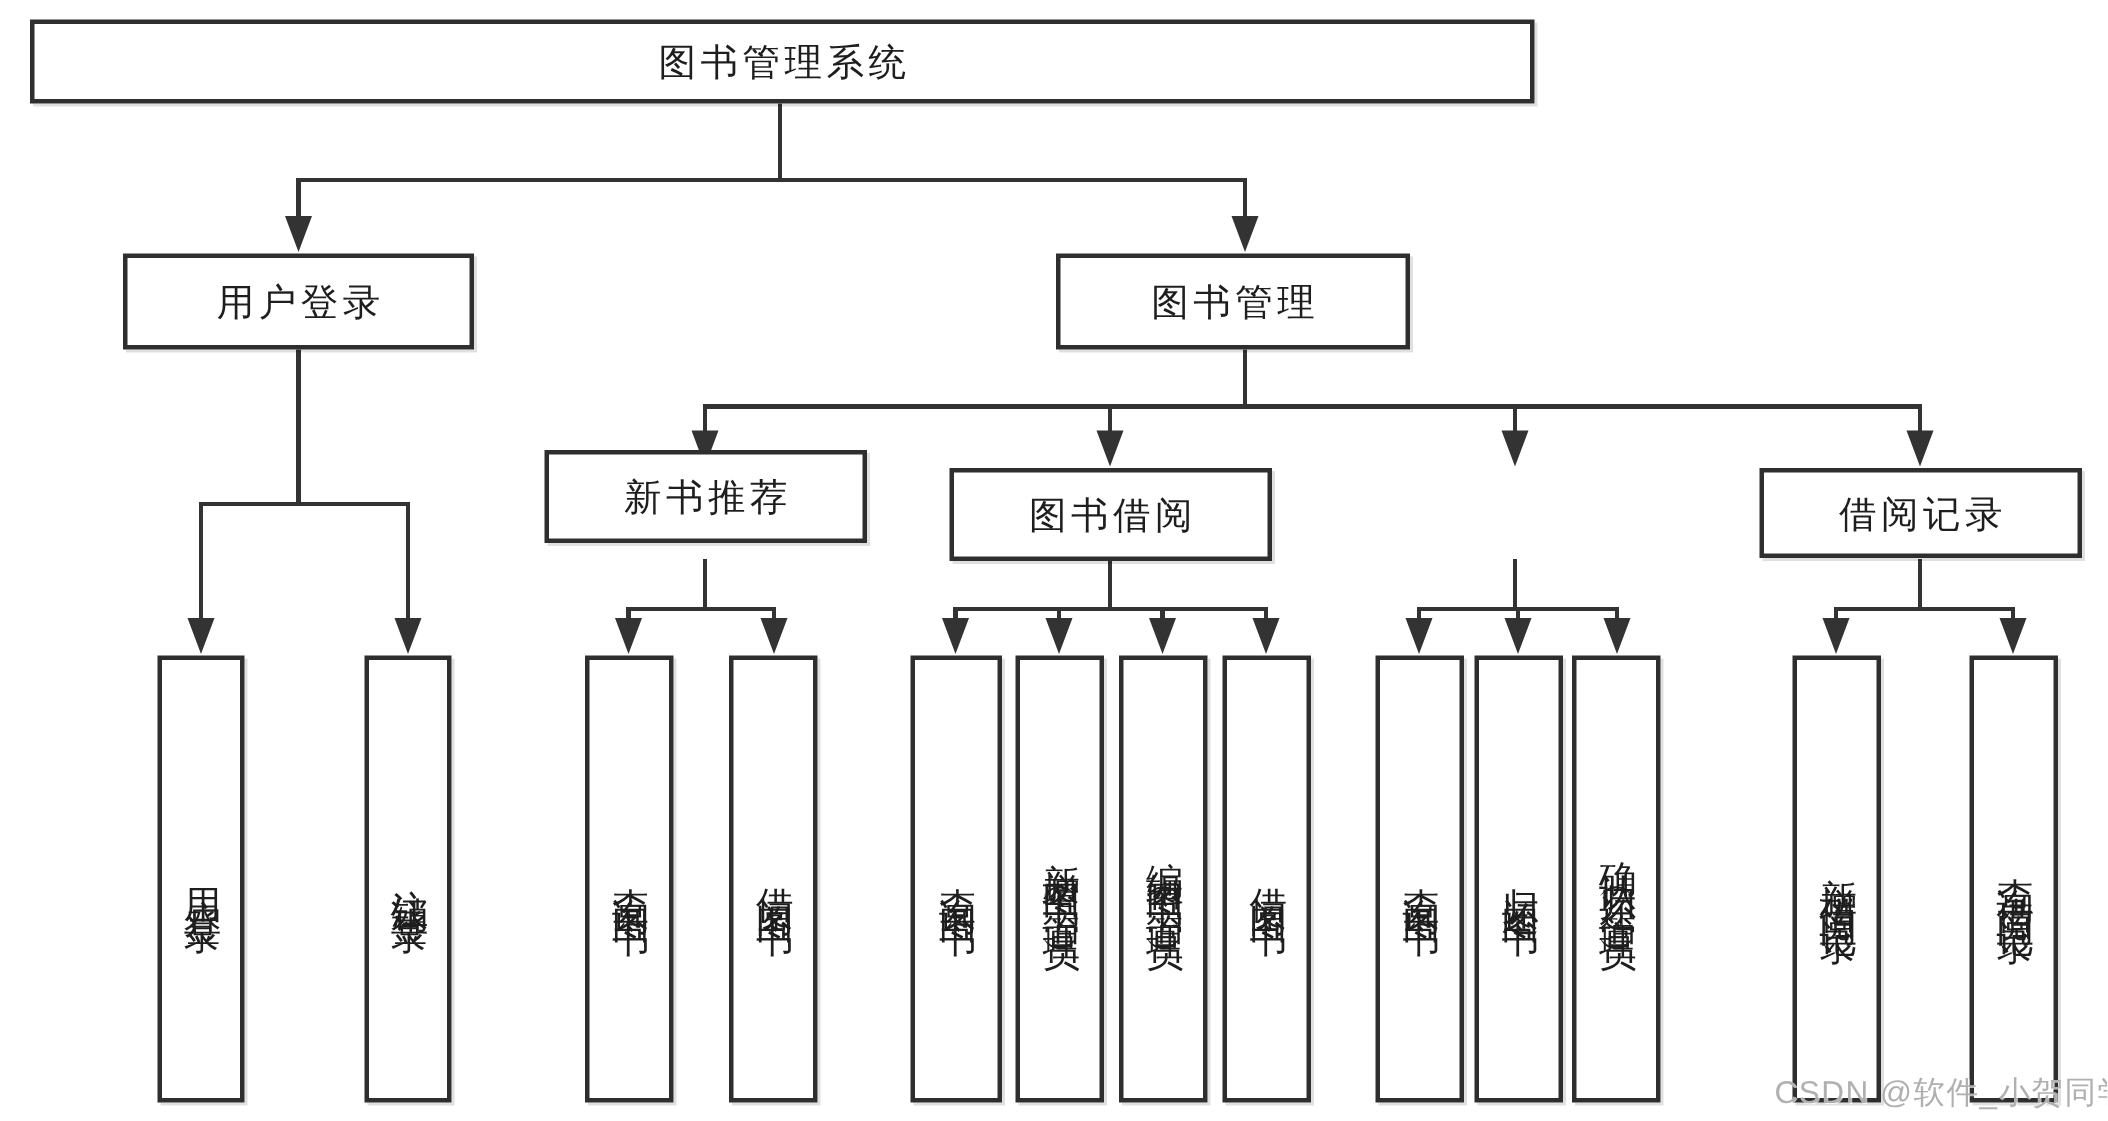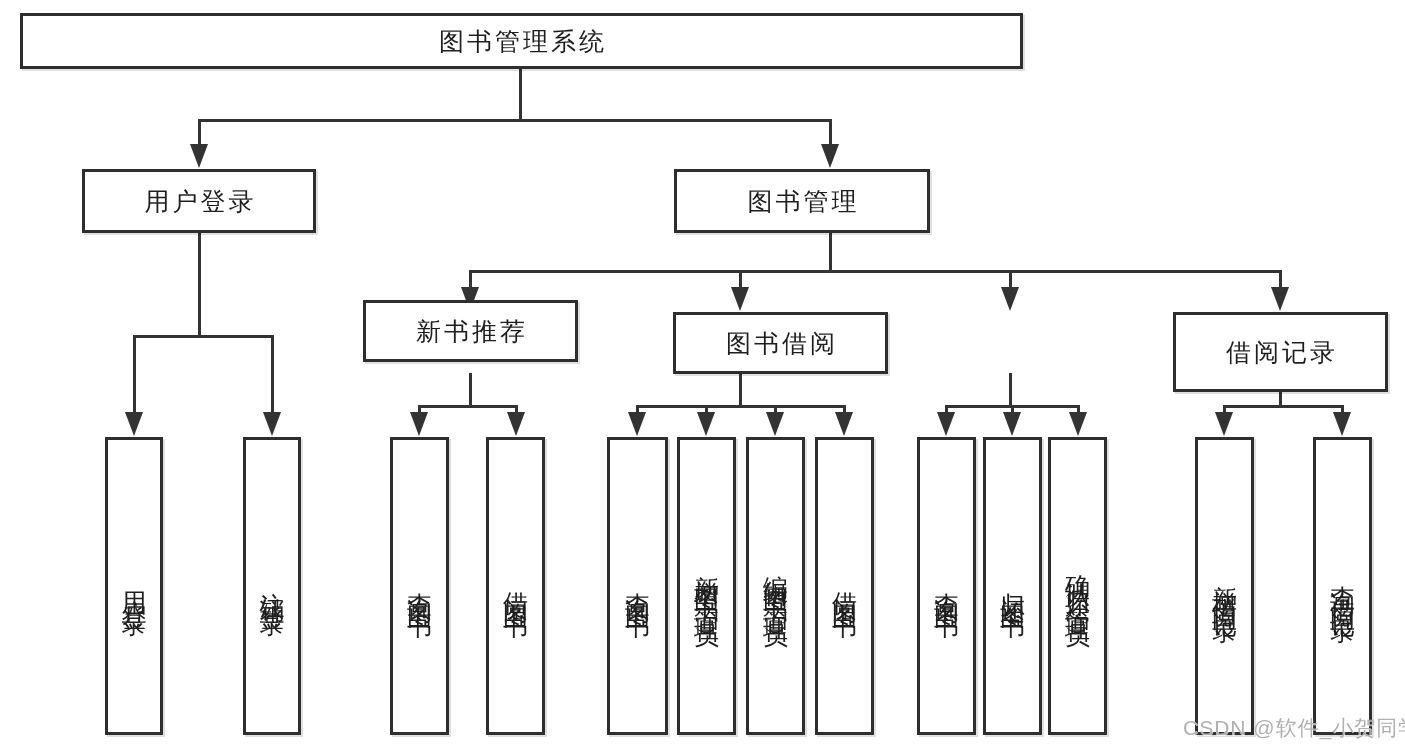--- a/index.html
+++ b/index.html
@@ -129,25 +129,25 @@
       <polygon points="1069,412 1087,412 1078,436"></polygon>
 
       <polygon points="1215,412 1233,412 1224,436"></polygon>
       <polygon points="1333,412 1351,412 1342,436"></polygon>
     </g>
   </svg>
 
   <div class="box hbox" style="left:20px; top:13px; width:1003px; height:56px;">图书管理系统</div>
 
   <div class="box hbox" style="left:82px; top:169px; width:234px; height:64px;">用户登录</div>
-  <div class="box hbox" style="left:674px; top:169px; width:256px; height:64px;">图书管理</div>
+  <div class="box hbox" style="left:704px; top:169px; width:236px; height:64px;">图书管理</div>
 
   <div class="box hbox" style="left:363px; top:300px; width:215px; height:62px;">新书推荐</div>
-  <div class="box hbox" style="left:633px; top:312px; width:215px; height:62px;margin-left:40px;">图书借阅</div>
-  <div class="box hbox" style="left:1173px; top:312px; width:215px; height:80px;">借阅记录</div>
+  <div class="box hbox" style="left:633px; top:312px; width:215px; height:62px;">图书借阅</div>
+  <div class="box hbox" style="left:1173px; top:312px; width:215px; height:60px;">借阅记录</div>
 
   <div class="box vbox" style="left:105px; top:437px; width:58px; height:298px;">
     <span class="vtext">用户登录</span>
   </div>
   <div class="box vbox" style="left:243px; top:437px; width:58px; height:298px;">
     <span class="vtext">注销登录</span>
   </div>
 
   <div class="box vbox" style="left:390px; top:437px; width:59px; height:298px;">
     <span class="vtext">查询图书</span>

